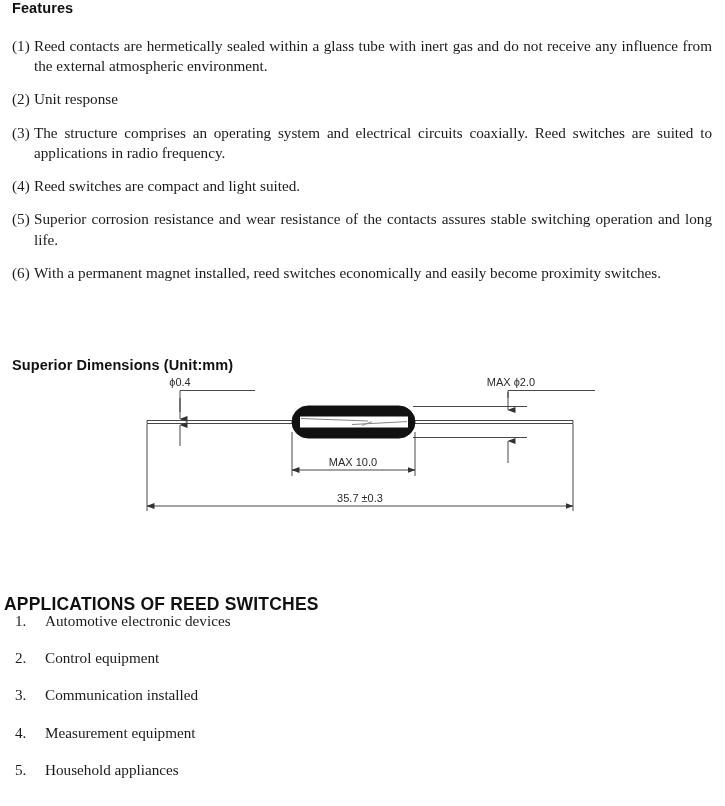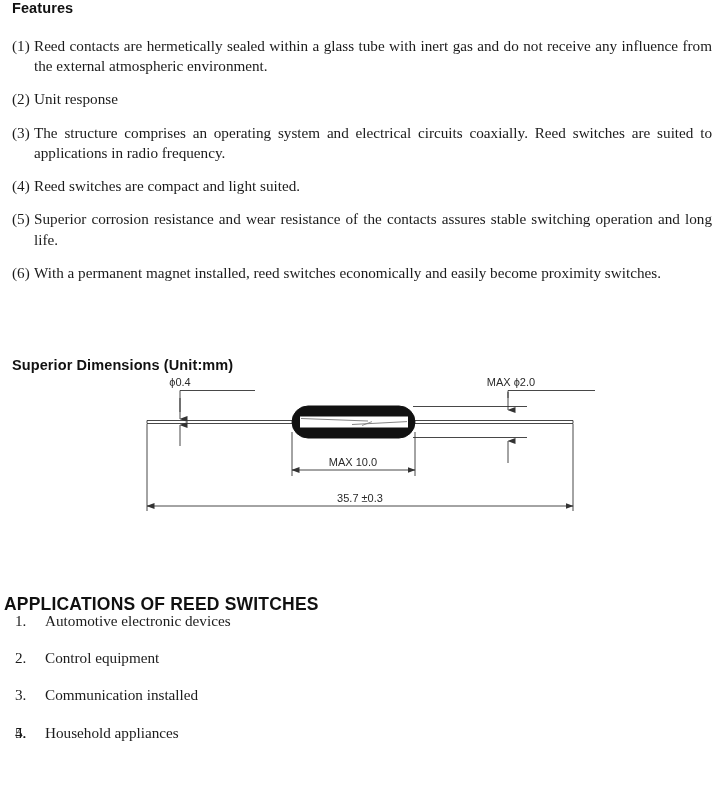--- a/index.html
+++ b/index.html
@@ -247,20 +247,21 @@
       <span>Control equipment</span>
     </div>
 
     <div class="application-item">
       <span class="marker">3.</span>
       <span>Communication installed</span>
     </div>
 
     <div class="application-item">
       <span class="marker">4.</span>
+      <span>Measurement equipment</span>
     </div>
 
     <div class="application-item">
       <span class="marker">5.</span>
       <span>Household appliances</span>
     </div>
 
   </div>
 
 </div>

